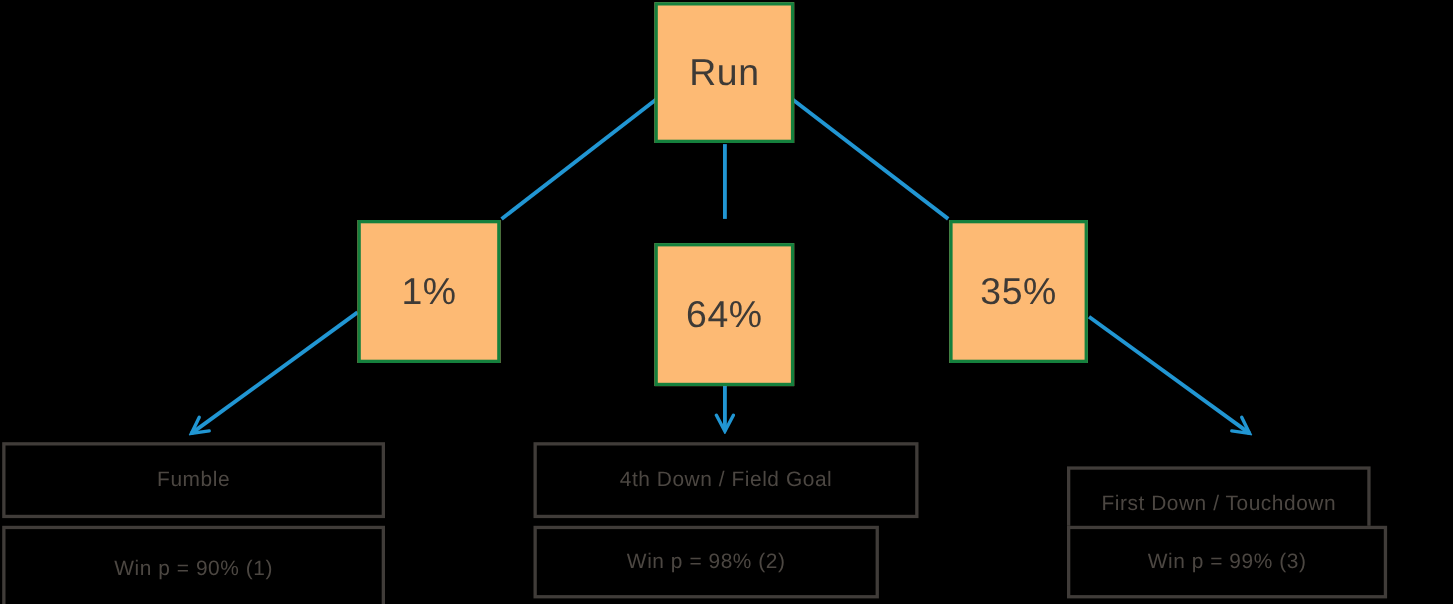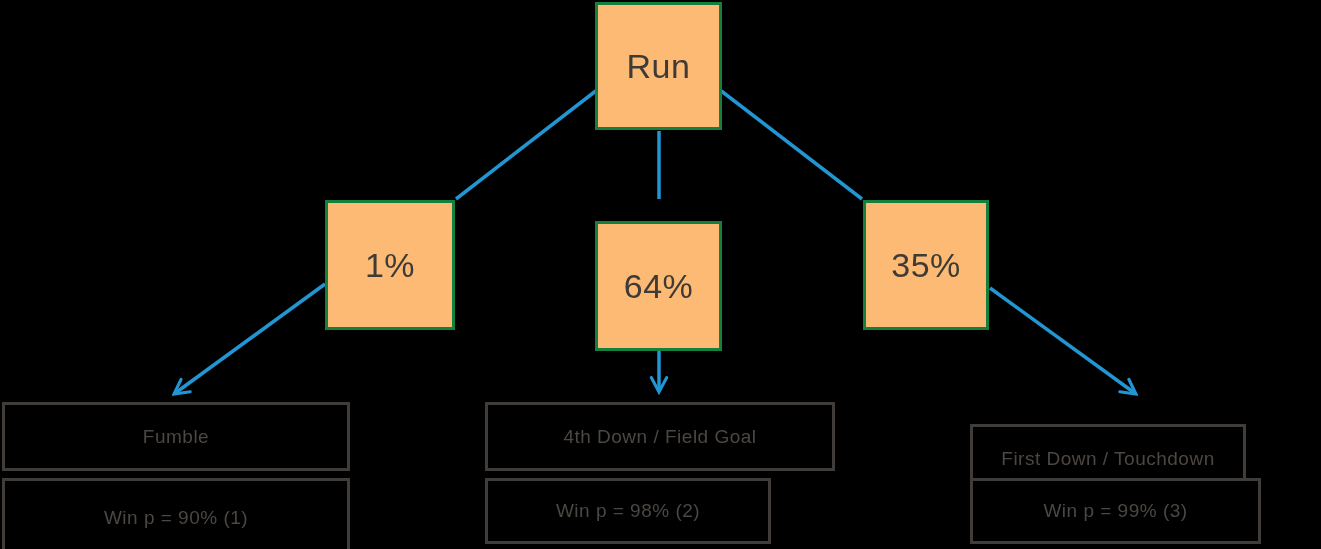--- a/index.html
+++ b/index.html
@@ -50,21 +50,21 @@
   }
   
   #node-run { left: 595px; top: 2px;   width: 127px; height: 128px; }
   #node-p1  { left: 325px; top: 200px; width: 130px; height: 130px; }
   #node-p2  { left: 595px; top: 200px; width: 127px; height: 130px; margin-top: 21px; }
   #node-p3  { left: 863px; top: 200px; width: 126px; height: 130px; }
   
   #outcome-1 { left: 2px;   top: 402px; width: 348px; height: 69px; }
   #win-1     { left: 2px;   top: 478px; width: 348px; height: 80px; }
   #outcome-2 { left: 485px; top: 402px; width: 350px; height: 69px; }
-  #win-2     { left: 485px; top: 478px; width: 286px; height: 66px; }
+  #win-2     { left: 485px; top: 478px; width: 314px; height: 66px; }
   #outcome-3 { left: 970px; top: 424px; width: 276px; height: 69px; }
   #win-3     { left: 970px; top: 478px; width: 291px; height: 66px; }
 </style>
 </head>
 <body>
 
 <div id="canvas">
 
   <svg id="edges" width="1321" height="549" viewBox="0 0 1321 549">
     <defs>

